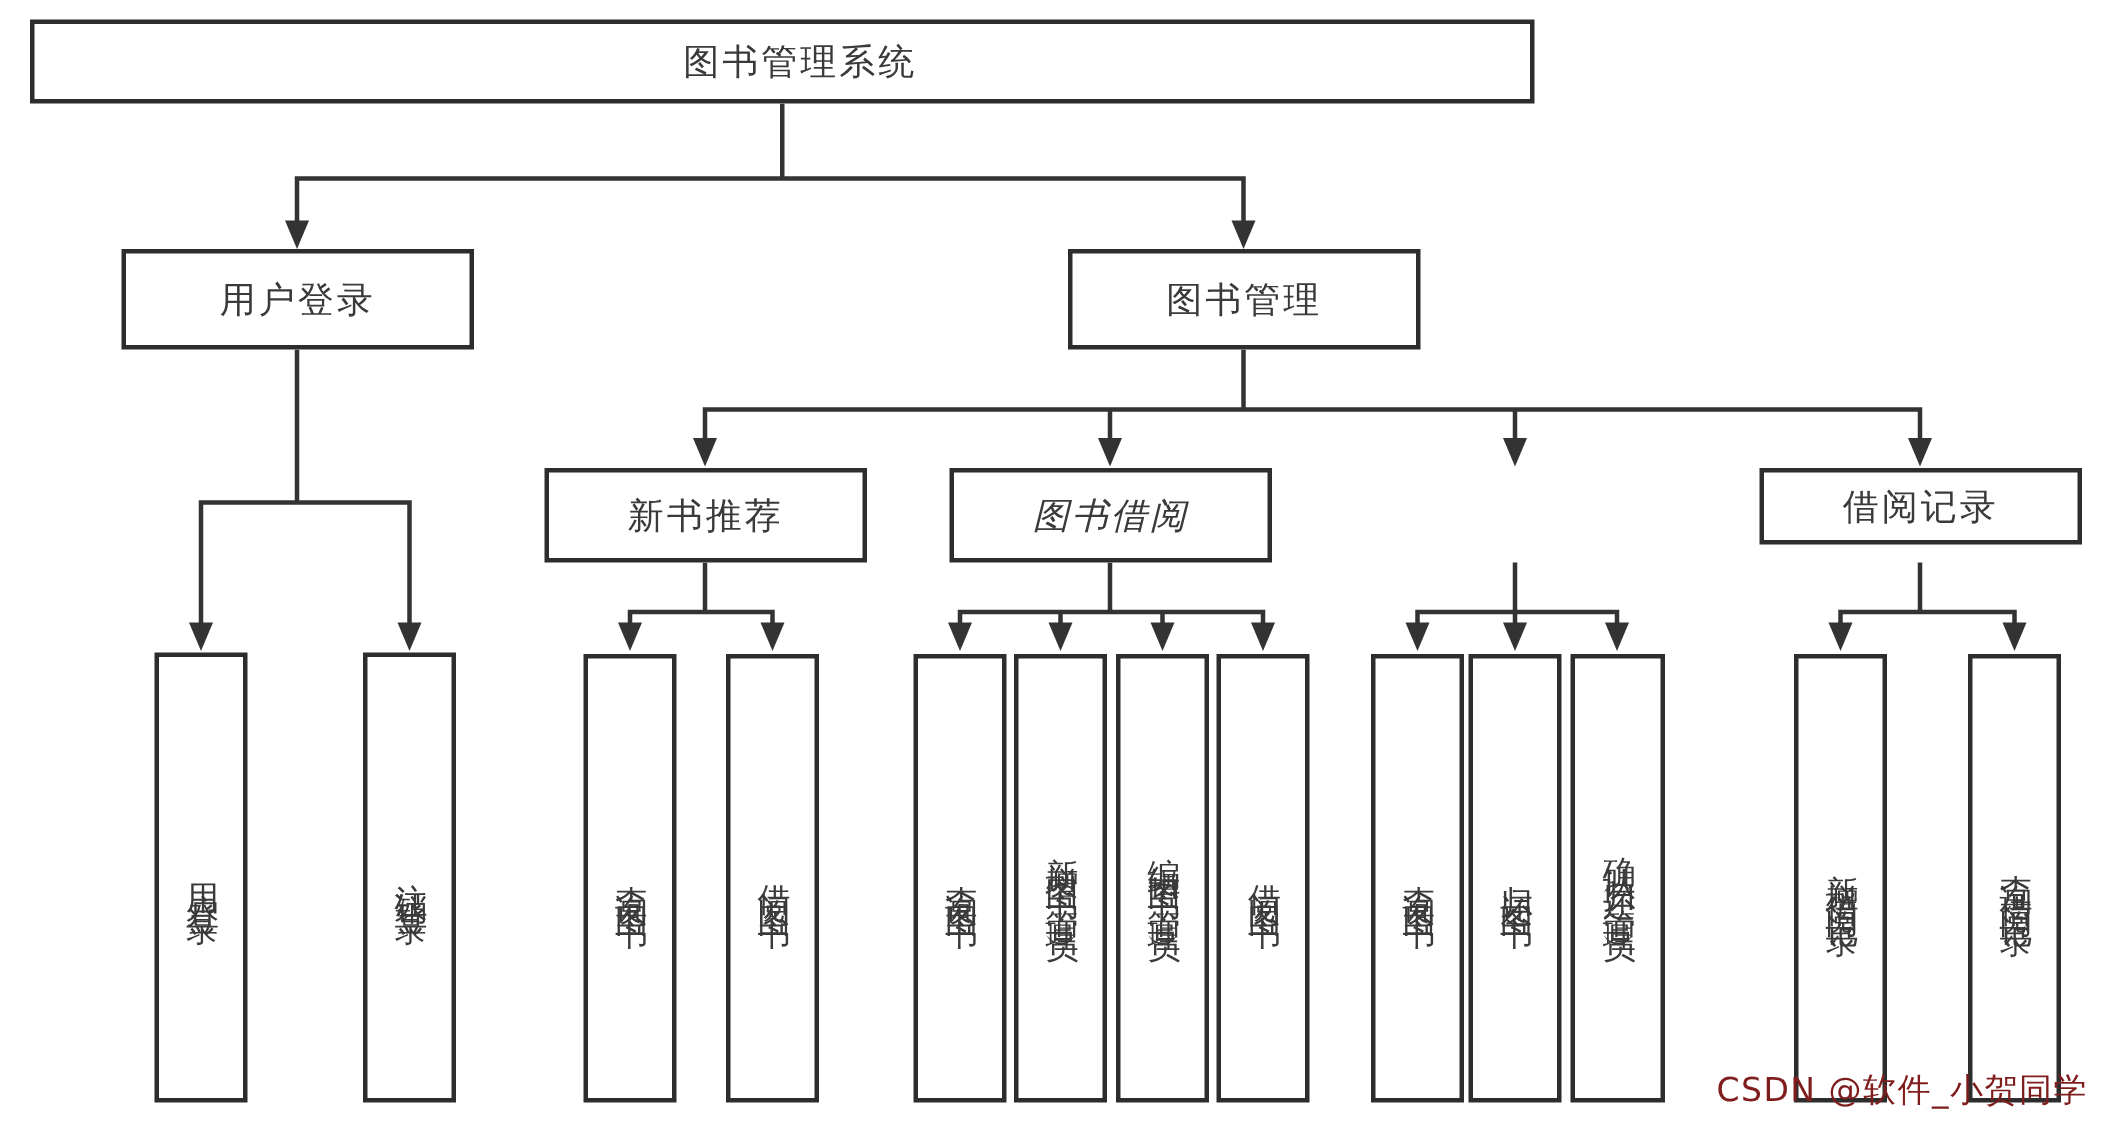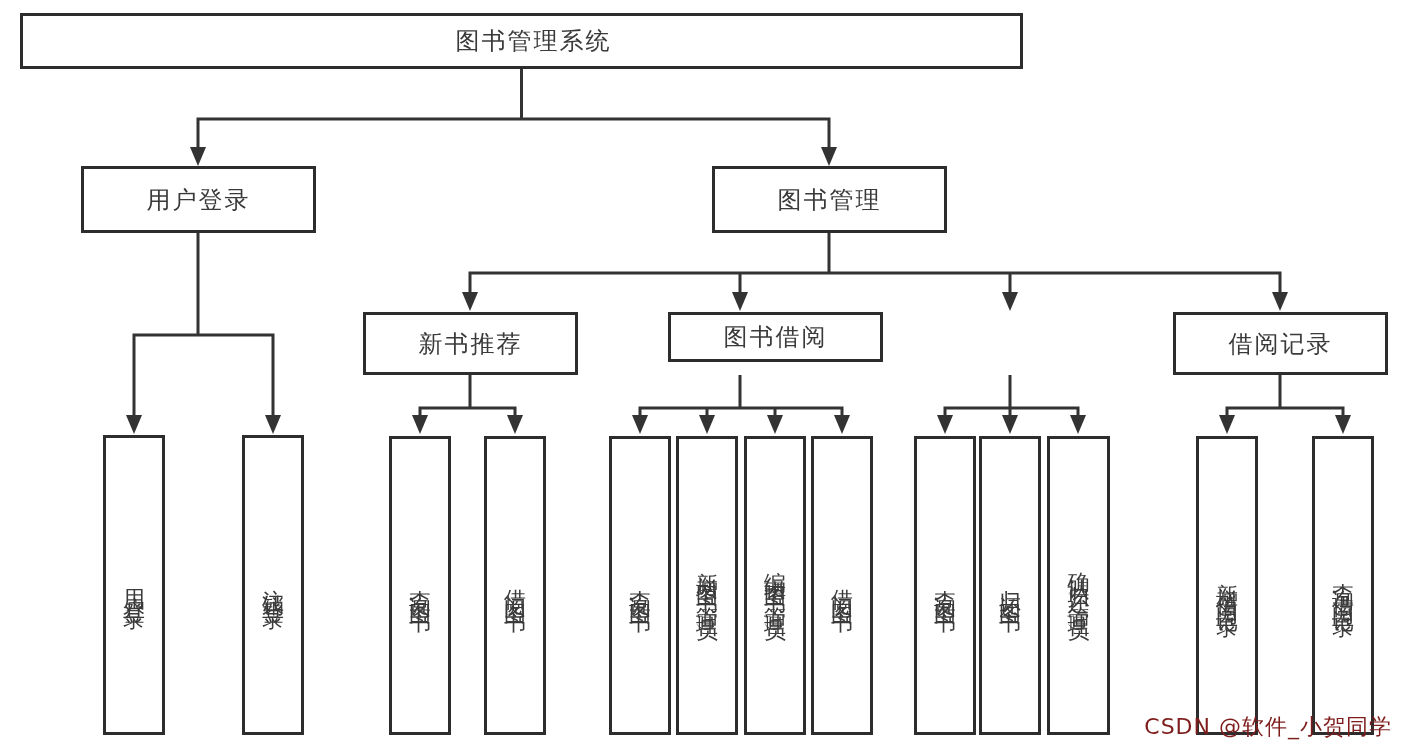--- a/index.html
+++ b/index.html
@@ -64,24 +64,24 @@
   <div class="node hbox" style="left:81px; top:166px; width:235px; height:67px;">
     <span>用户登录</span>
   </div>
   <div class="node hbox" style="left:712px; top:166px; width:235px; height:67px;">
     <span>图书管理</span>
   </div>
 
   <div class="node hbox" style="left:363px; top:312px; width:215px; height:63px;">
     <span>新书推荐</span>
   </div>
-  <div class="node hbox" style="left:668px; top:312px; width:215px; height:50px;">
+  <div class="node hbox" style="left:633px; top:312px; width:215px; height:63px;font-style:italic;">
     <span>图书借阅</span>
   </div>
-  <div class="node hbox" style="left:1173px; top:312px; width:215px; height:63px;">
+  <div class="node hbox" style="left:1173px; top:312px; width:215px; height:51px;">
     <span>借阅记录</span>
   </div>
 
   <div class="node vbox" style="left:103px; top:435px; width:62px; height:300px;">
     <span class="vtext">用户登录</span>
   </div>
   <div class="node vbox" style="left:242px; top:435px; width:62px; height:300px;">
     <span class="vtext">注销登录</span>
   </div>
 

